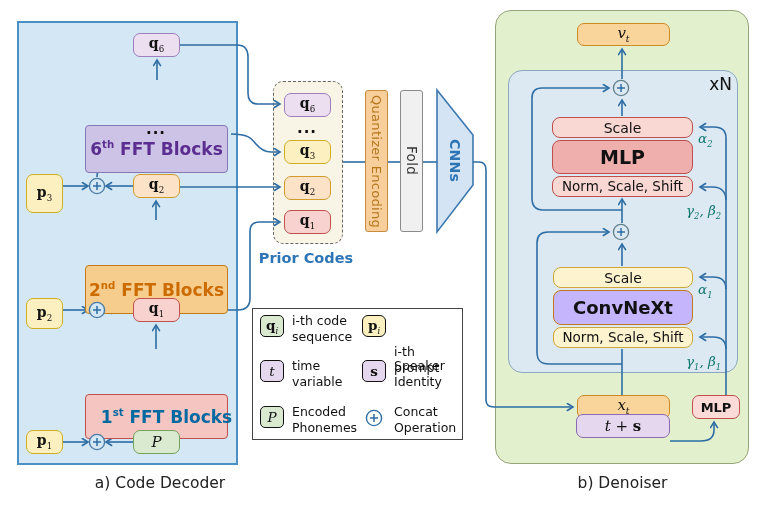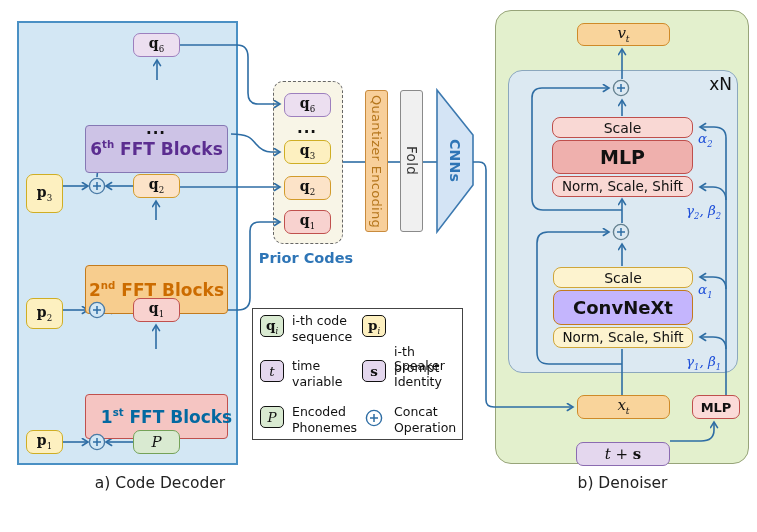--- a/index.html
+++ b/index.html
@@ -43,21 +43,21 @@
   .nss{font-size:13.5px;}
   
   .vbox{position:absolute;box-sizing:border-box;border:1.6px solid;display:flex;align-items:center;justify-content:center;
         writing-mode:vertical-rl;font-size:13px;letter-spacing:.3px;border-radius:3px;}
   .qe{background:#f8cf9a;border-color:#c98b3d;color:#b5761c;}
   .fold{background:#f0f0f0;border-color:#8a8a8a;color:#333;font-size:13.5px;}
   .cnns{border:none;background:transparent;color:#2e75b6;font-weight:bold;font-size:14px;}
   
   .caption{position:absolute;font-size:15.5px;color:#222;text-align:center;}
   .priortitle{position:absolute;font-size:14.5px;font-weight:bold;color:#2e75b6;text-align:center;}
-  .greek{position:absolute;font-family:"DejaVu Serif",serif;font-style:italic;font-size:13.5px;color:#1d4ed8;}
+  .greek{position:absolute;font-family:"DejaVu Serif",serif;font-style:italic;font-size:13.5px;color:#0f766e;}
   .xn{position:absolute;font-size:17px;color:#111;text-align:right;}
   .dots{position:absolute;font-weight:bold;font-size:15px;letter-spacing:1px;color:#111;text-align:center;line-height:10px;}
   .plus{position:absolute;}
   
   .lgsym{position:absolute;box-sizing:border-box;border:1.4px solid;border-radius:5px;display:flex;
          align-items:center;justify-content:center;font-family:"DejaVu Serif",serif;font-size:13.5px;}
   .lgtext{position:absolute;font-size:12.5px;line-height:1.3;white-space:pre-line;color:#111;}
   svg.wires{position:absolute;left:0;top:0;z-index:3;}
   .node{z-index:4;}
   .panelz{z-index:1;}
@@ -231,33 +231,33 @@
     <span class="lbl"><span>α</span><sub>1</sub></span>
   </div>
   <div class="greek node" style="left:686px;top:353px;">
     <span class="lbl"><span>γ</span><sub>1</sub><span style="white-space:pre">, </span><span>β</span><sub>1</sub></span>
   </div>
 
   <div class="box orgbox math it node" style="left:577px;top:395px;width:93px;height:24px;">
     <span class="lbl"><span>x</span><sub>t</sub></span>
   </div>
   <div class="box mlps node" style="left:692px;top:395px;width:48px;height:24px;">MLP</div>
-  <div class="box tsbox pur math node" style="left:576px;top:442px;width:94px;height:24px;font-size:15px;background:#e4d7ee;border-color:#8b6bb1;">
+  <div class="box tsbox pur math node" style="left:576px;top:414px;width:94px;height:24px;font-size:15px;background:#e4d7ee;border-color:#8b6bb1;">
     <span class="lbl"><span class="it">t</span><span style="white-space:pre"> + </span><span class="bold">s</span></span>
   </div>
 
   <div class="caption node" style="left:520px;top:474px;width:205px;">b) Denoiser</div>
 
   <div class="lgsym grn node" style="left:260px;top:315px;width:24px;height:22px;">
     <span class="lbl"><span class="bold">q</span><sub class="it">i</sub></span>
   </div>
   <div class="lgtext node" style="left:292px;top:313px;width:70px;">i-th code
 sequence</div>
 
-  <div class="lgsym yel node" style="left:362px;top:315px;width:24px;height:22px;">
+  <div class="lgsym yel node" style="left:362px;top:315px;width:24px;height:22px;border-radius:6px;">
     <span class="lbl"><span class="bold">p</span><sub class="it">i</sub></span>
   </div>
   <div class="lgtext node" style="left:394px;top:313px;width:68px;margin-top:31px;">i-th
 prompt</div>
 
   <div class="lgsym pur node" style="left:260px;top:360px;width:24px;height:22px;">
     <span class="lbl it">t</span>
   </div>
   <div class="lgtext node" style="left:292px;top:358px;width:70px;">time
 variable</div>

